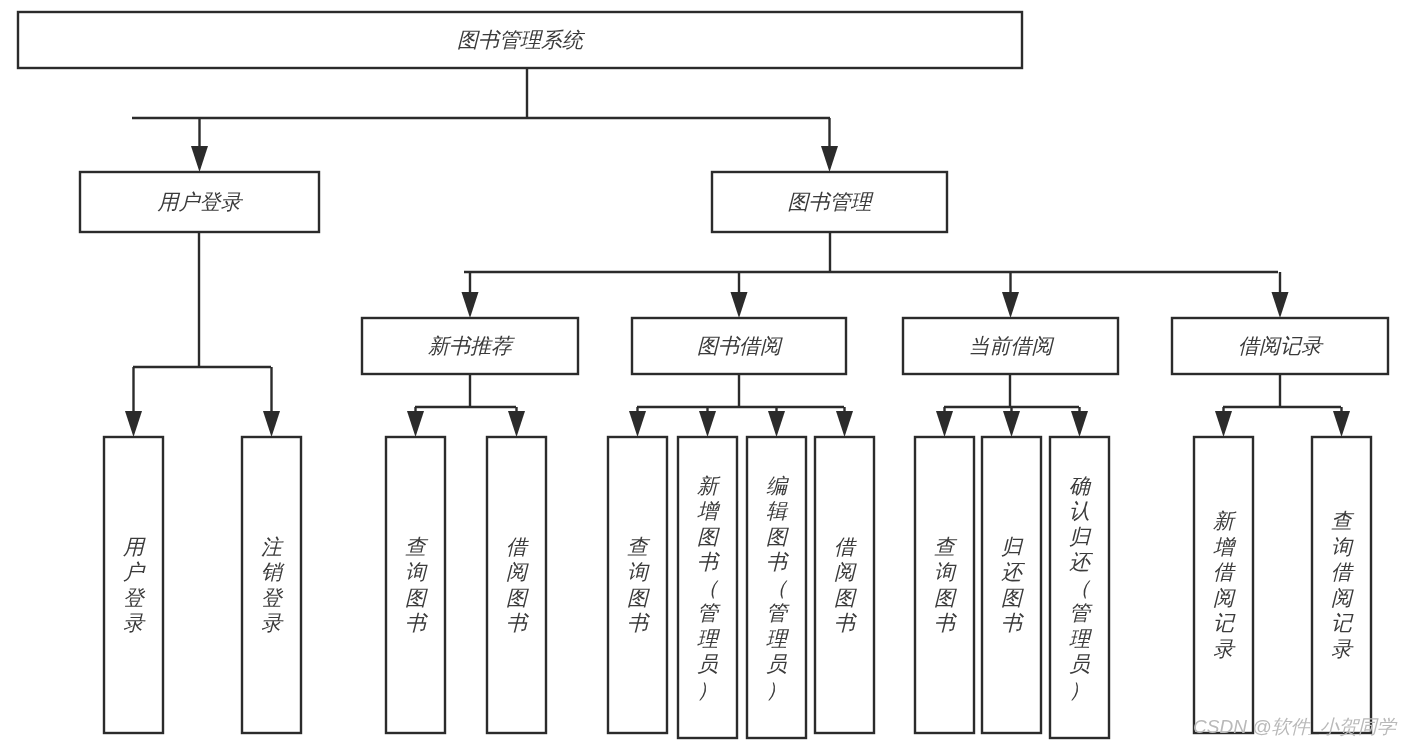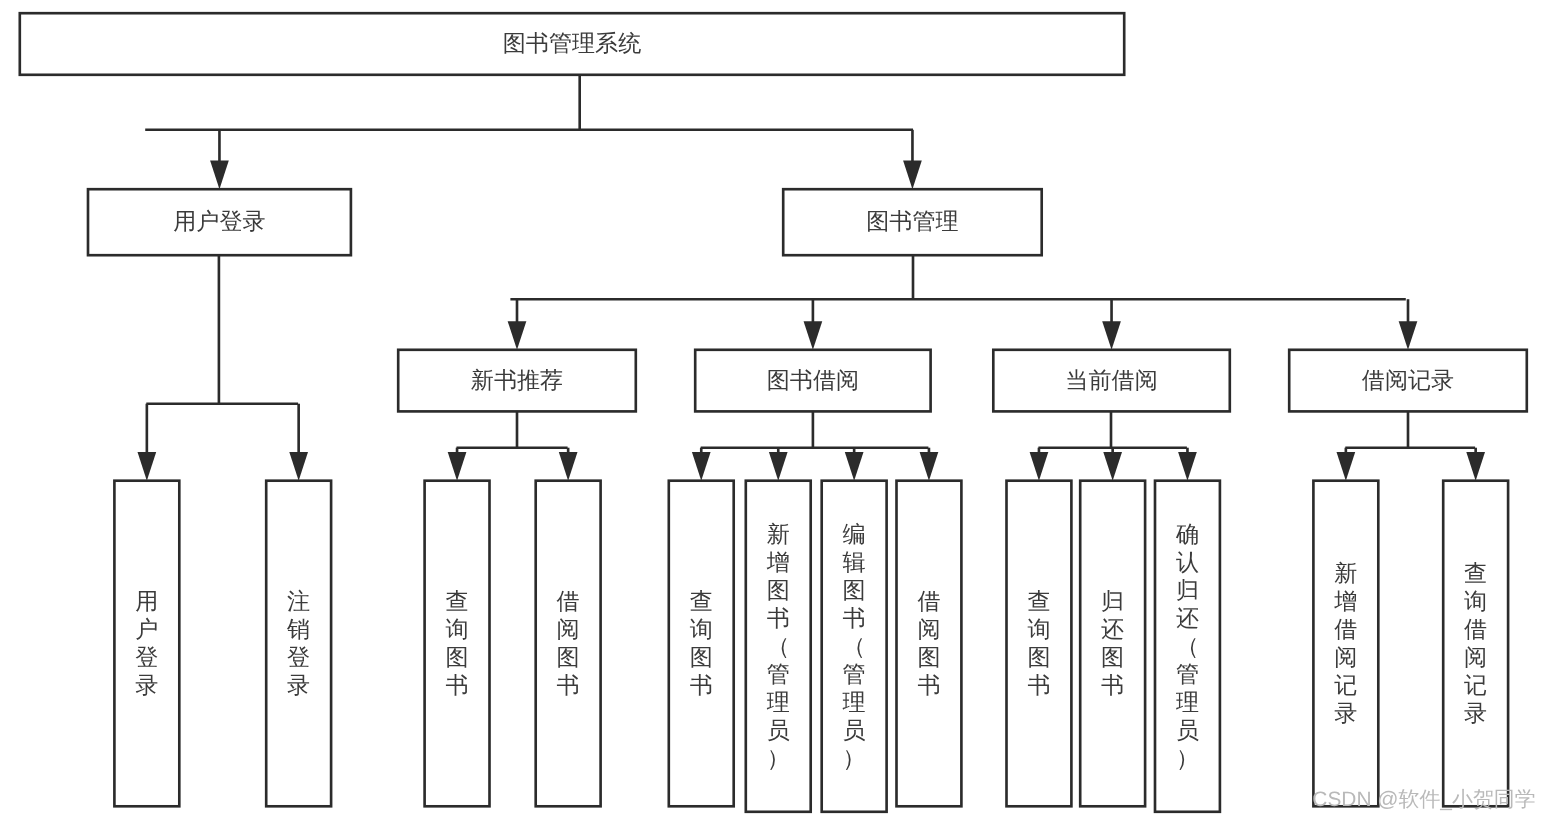--- a/index.html
+++ b/index.html
@@ -14,20 +14,21 @@
     position: relative;
     overflow: hidden;
     font-family: "Liberation Sans", "DejaVu Sans", sans-serif;
   }
   #diagram-root {
     position: absolute;
     left: 0;
     top: 0;
     width: 1405px;
     height: 747px;
+    font-style: italic;
   }
   svg.diagram-canvas {
     display: block;
     width: 1405px;
     height: 747px;
     background: #ffffff;
   }
   .node-box {
     fill: #ffffff;
     stroke: #2b2b2b;

